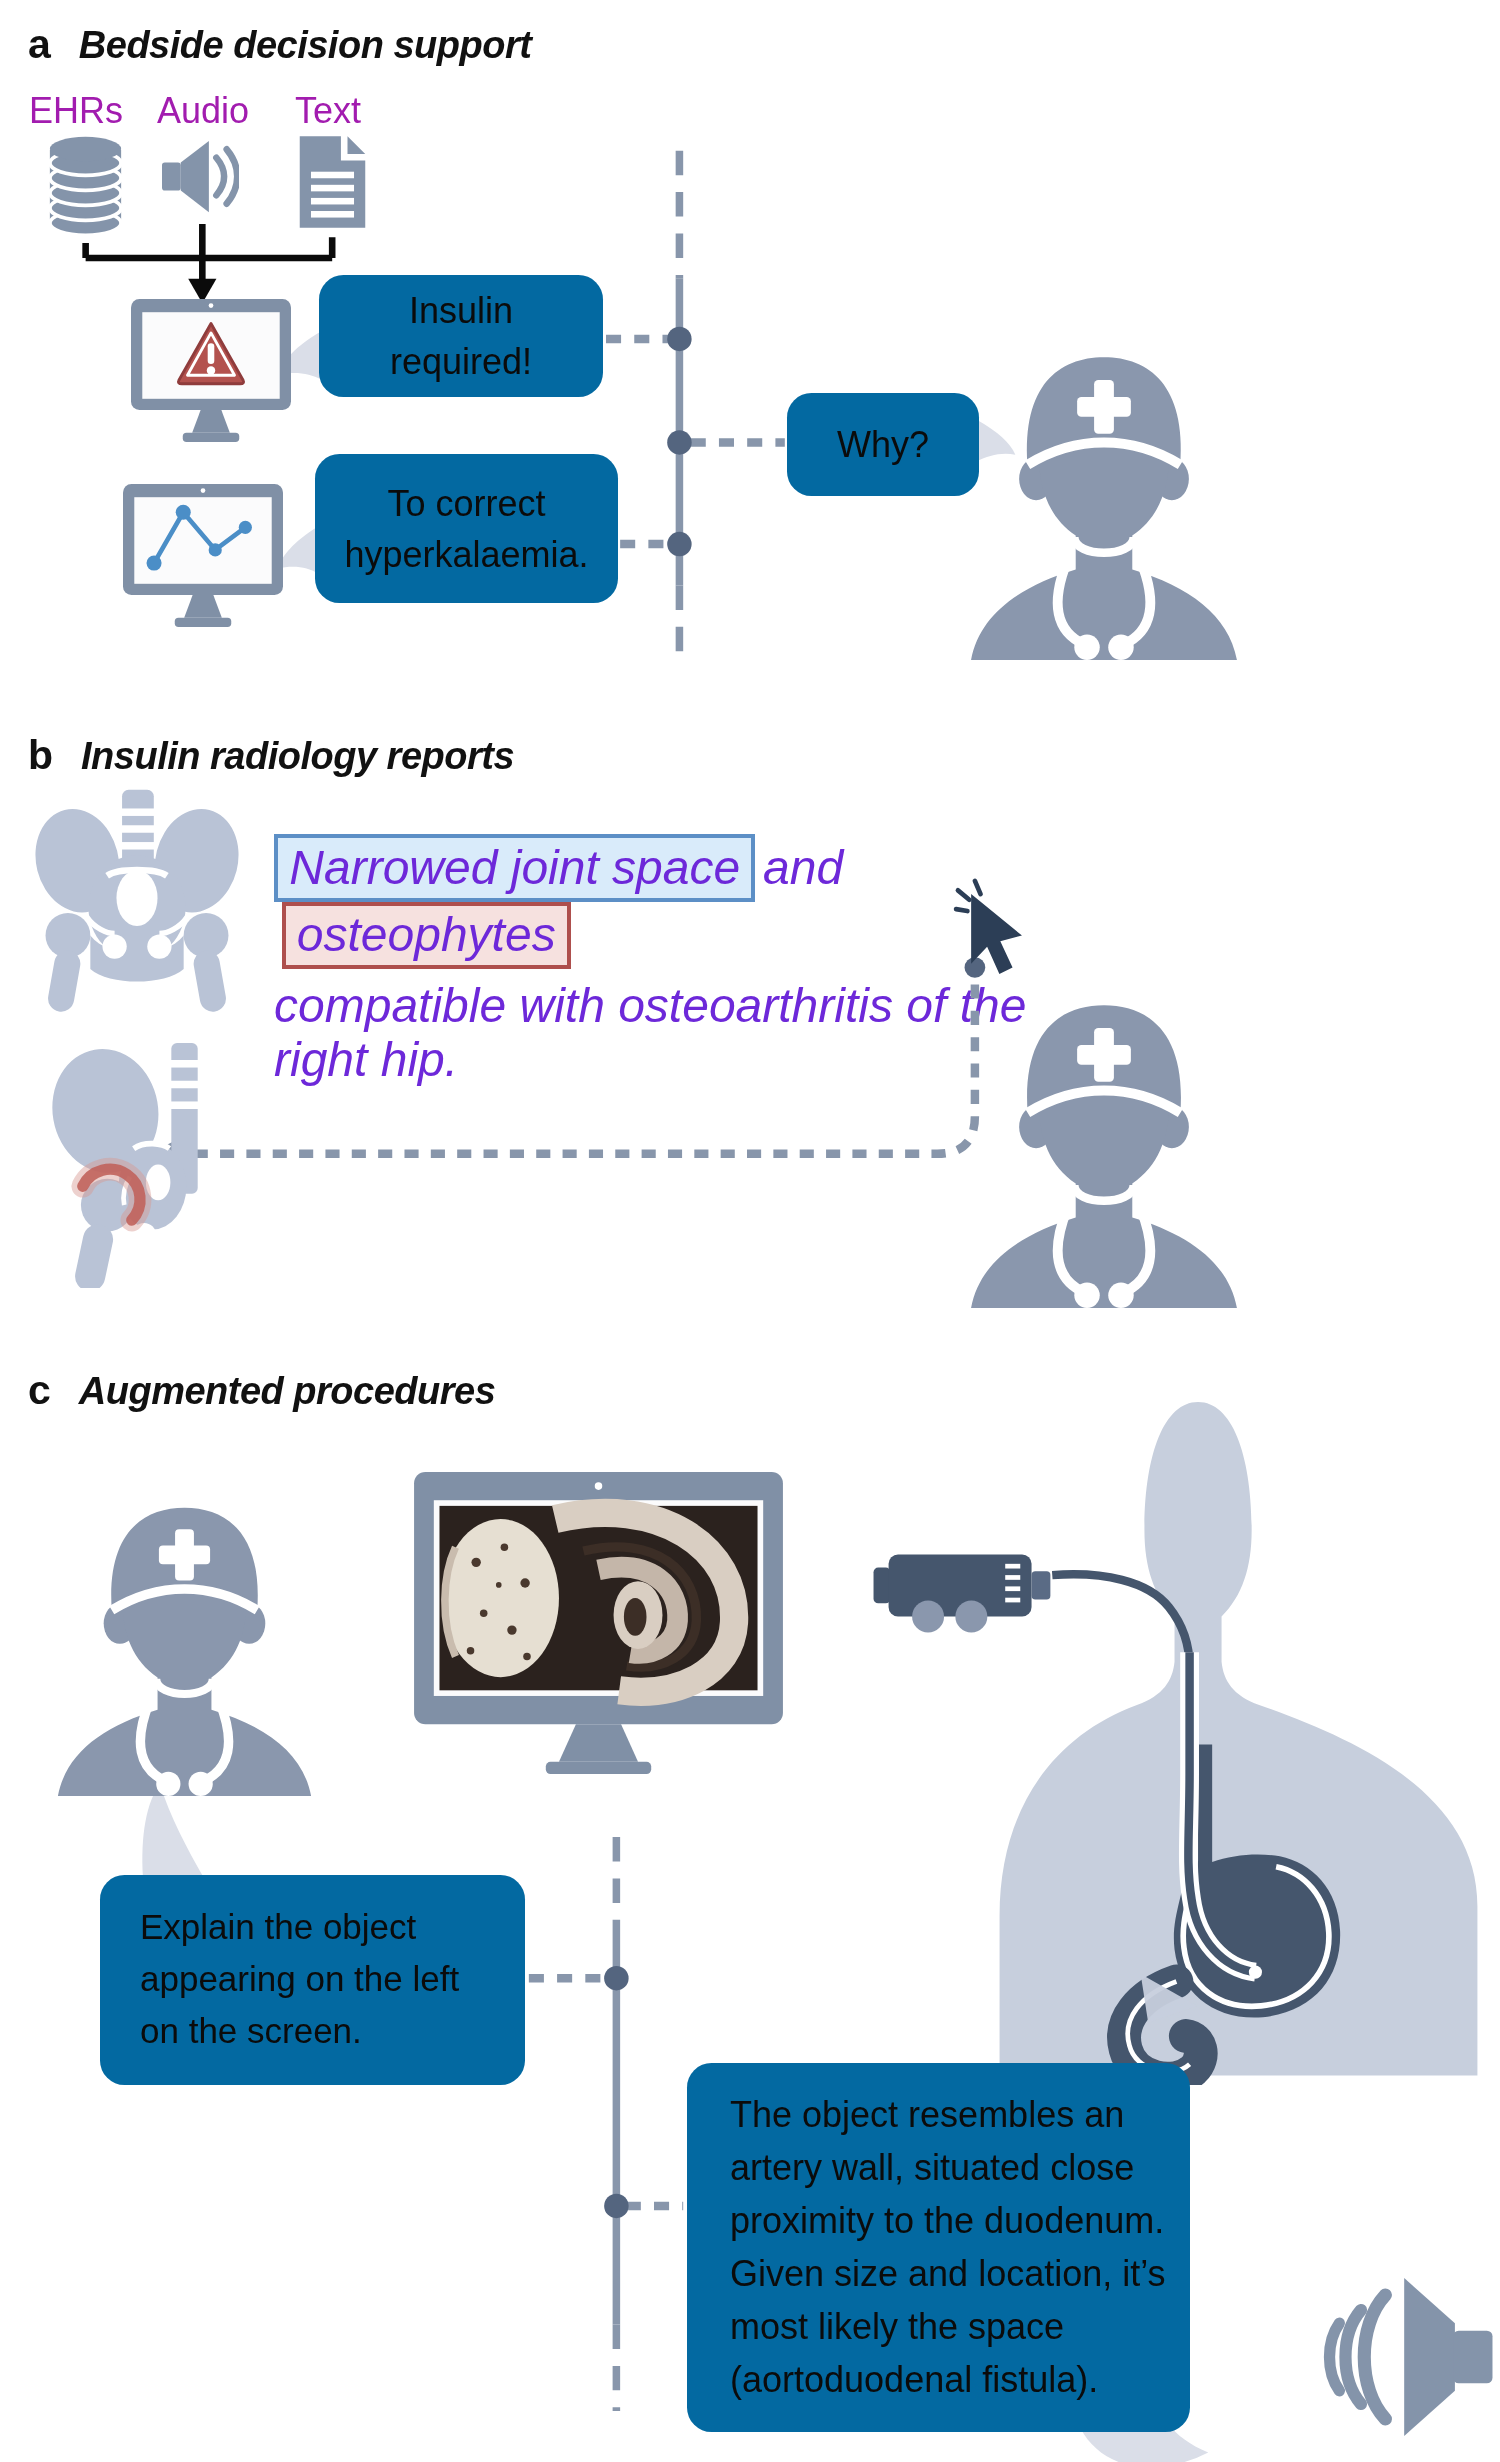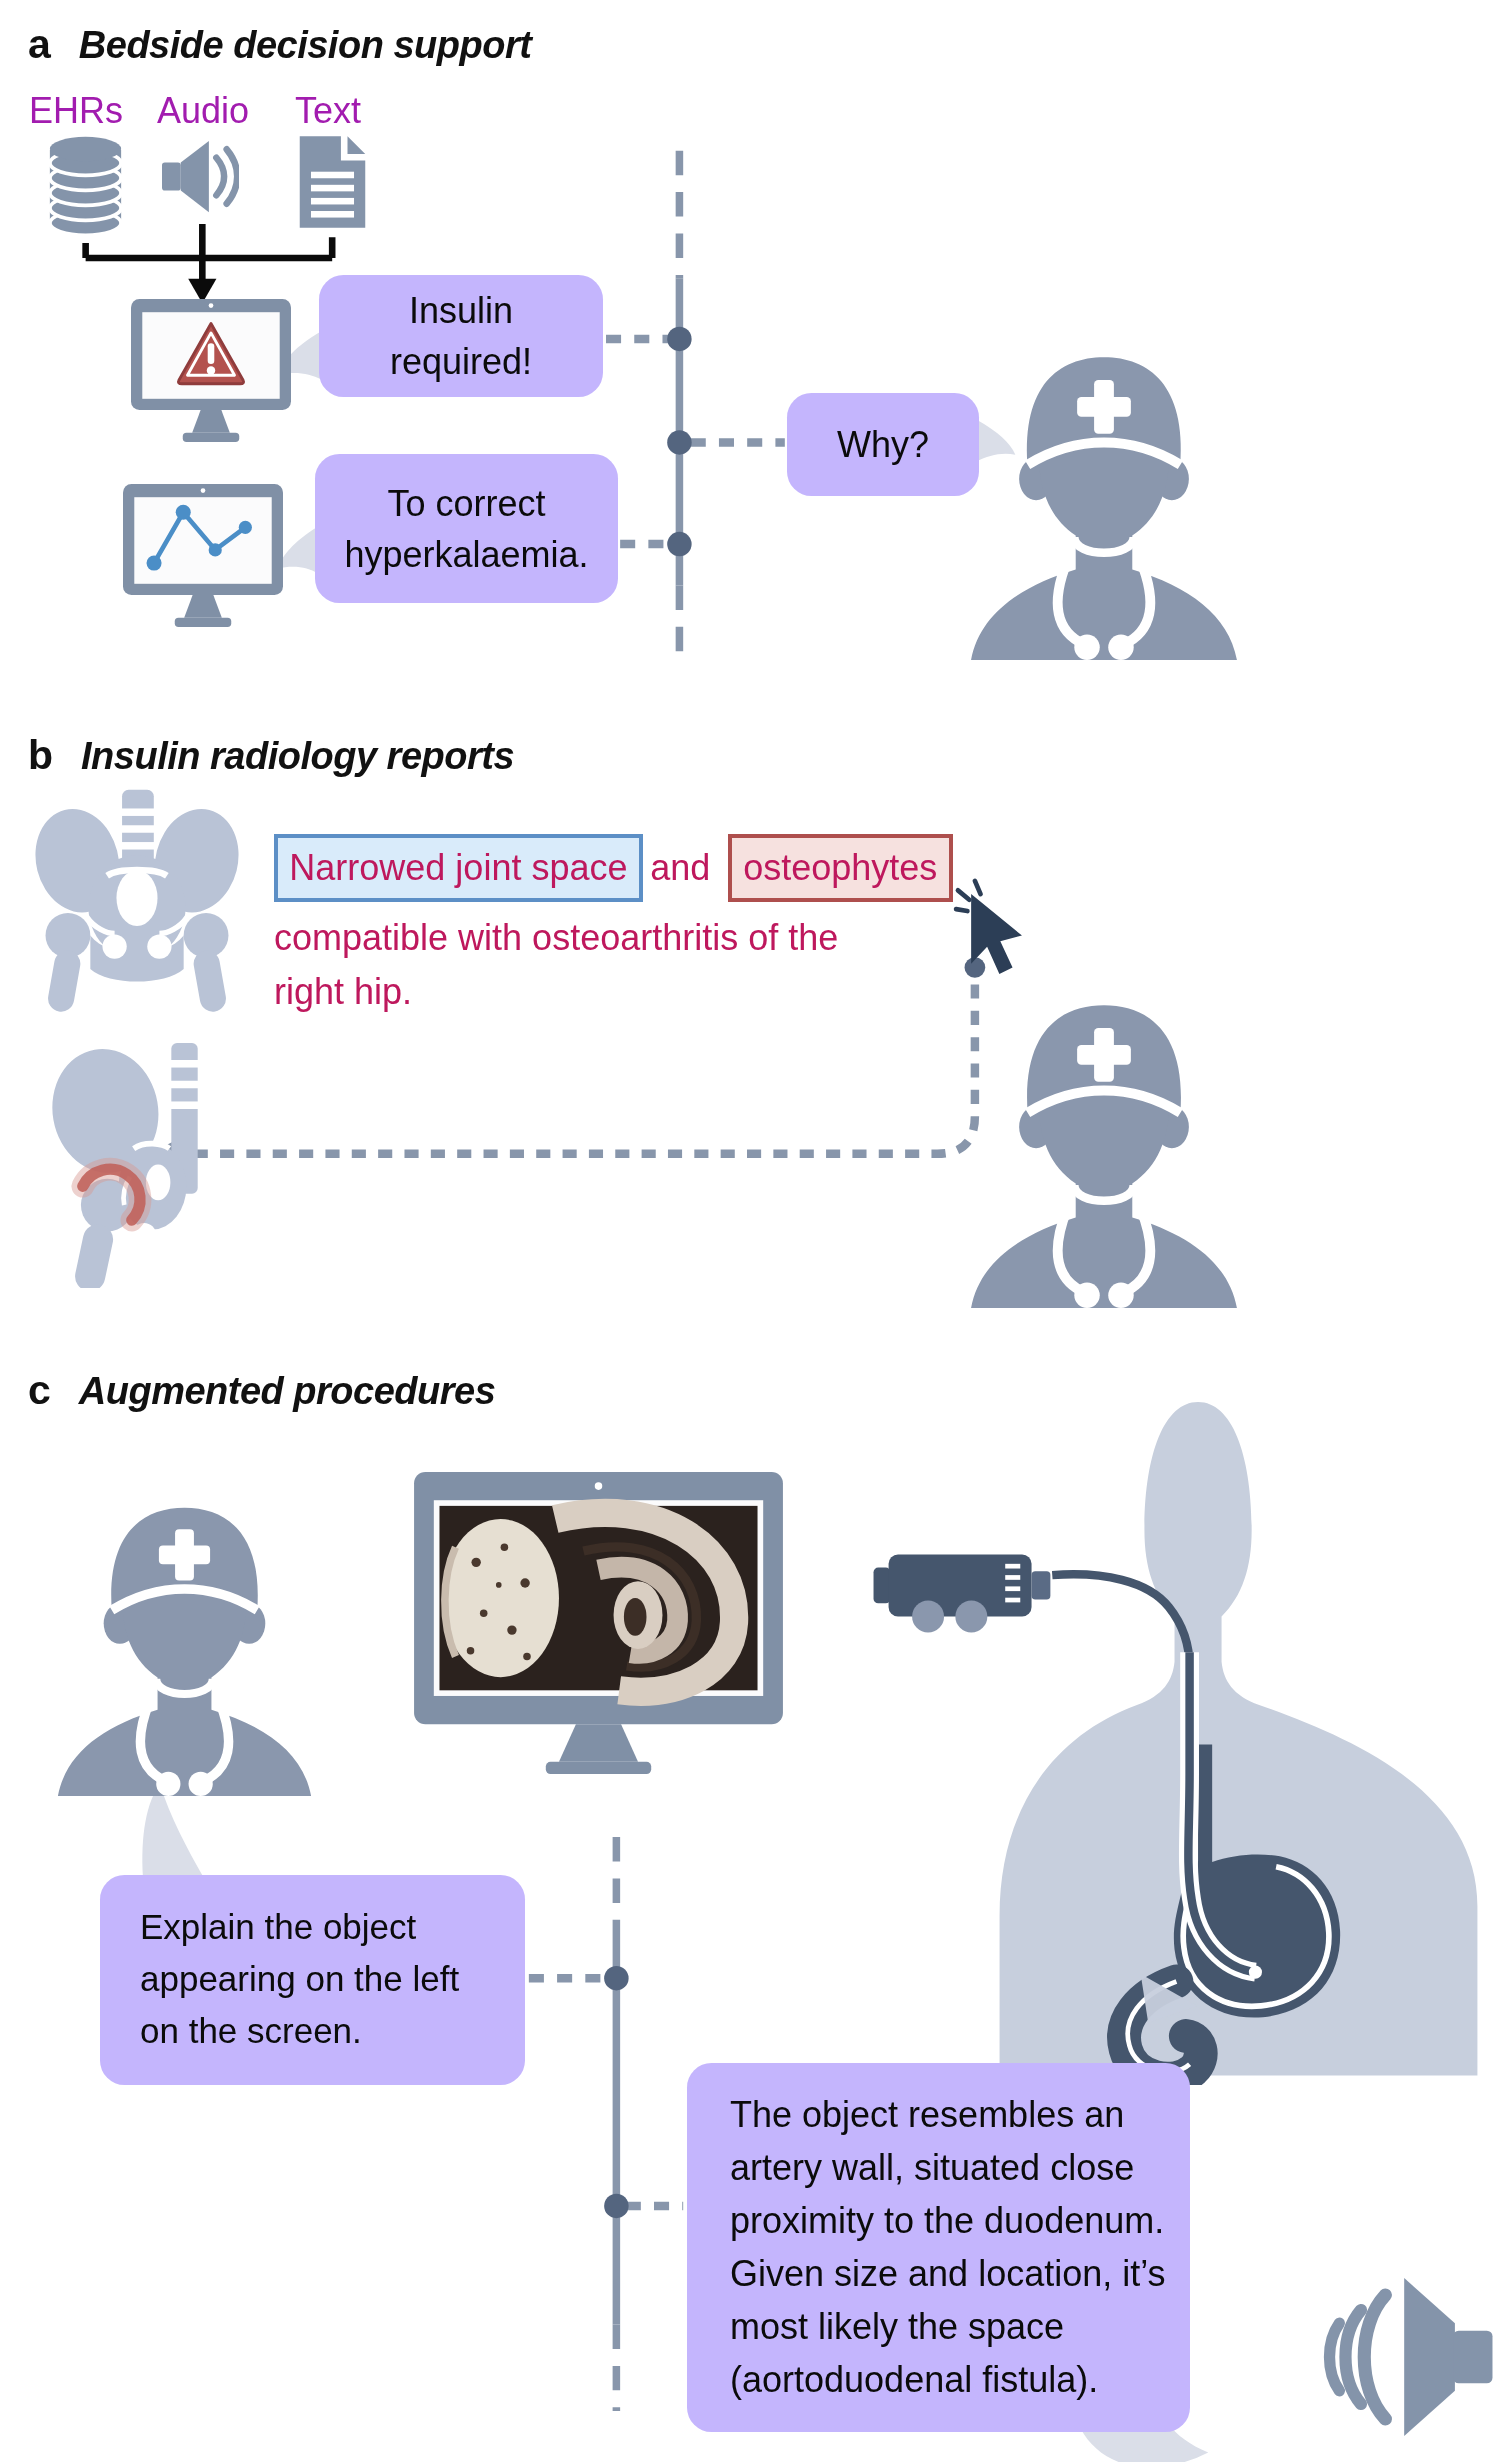--- a/index.html
+++ b/index.html
@@ -3,24 +3,24 @@
 <meta charset="utf-8">
 <style>
   html,body{margin:0;padding:0;background:#ffffff;}
   #canvas{position:relative;width:1500px;height:2462px;background:#fff;overflow:hidden;
           font-family:"Liberation Sans", sans-serif;color:#111;}
   .abs{position:absolute;}
   .panel-head{display:flex;align-items:baseline;gap:28px;}
   .panel-letter{font-weight:bold;font-size:41px;}
   .panel-title{font-weight:bold;font-size:38px;letter-spacing:-0.5px;font-style:italic;}
   .input-label{font-size:36px;color:#a21caf;}
-  .bubble{background:#c4b5fd;border-radius:24.5px;box-sizing:border-box;z-index:3;}
+  .bubble{background:#0369a1;border-radius:24.5px;box-sizing:border-box;z-index:3;}
   .bubble .ln{font-size:36px;line-height:51px;color:#0b0b0b;}
   .bubble-center{display:flex;flex-direction:column;justify-content:center;align-items:center;text-align:center;}
-  .report{font-size:36px;line-height:54px;color:#be185d;}
+  .report{font-size:48px;line-height:54px;color:#6d28d9;font-style:italic;}
   .hl{display:inline-block;padding:2.8px 11.3px;margin-right:7.5px;}
   .hl-blue{border:4.7px solid #5c8fc6;background:#d9ebfa;}
   .hl-red{border:4.7px solid #ae4f4d;background:#f6e1df;}
   .big-bubble .ln{font-size:36px;line-height:53px;}
   svg{display:block;}
   .z1{z-index:1}.z2{z-index:2}
 </style>
 </head>
 <body>
 

